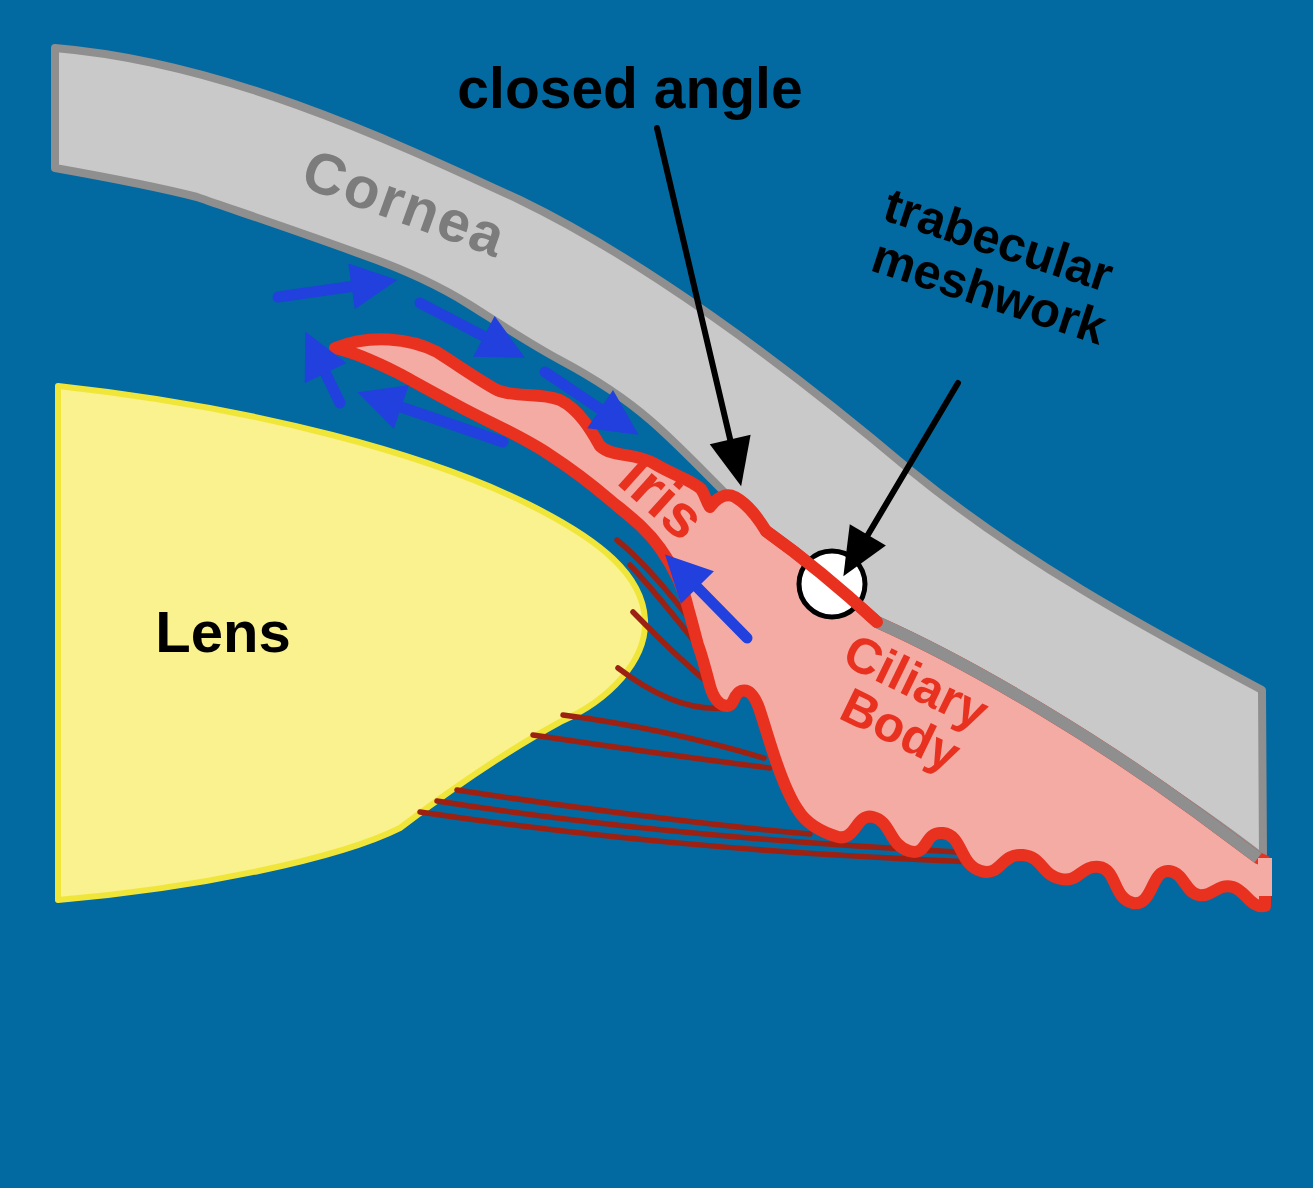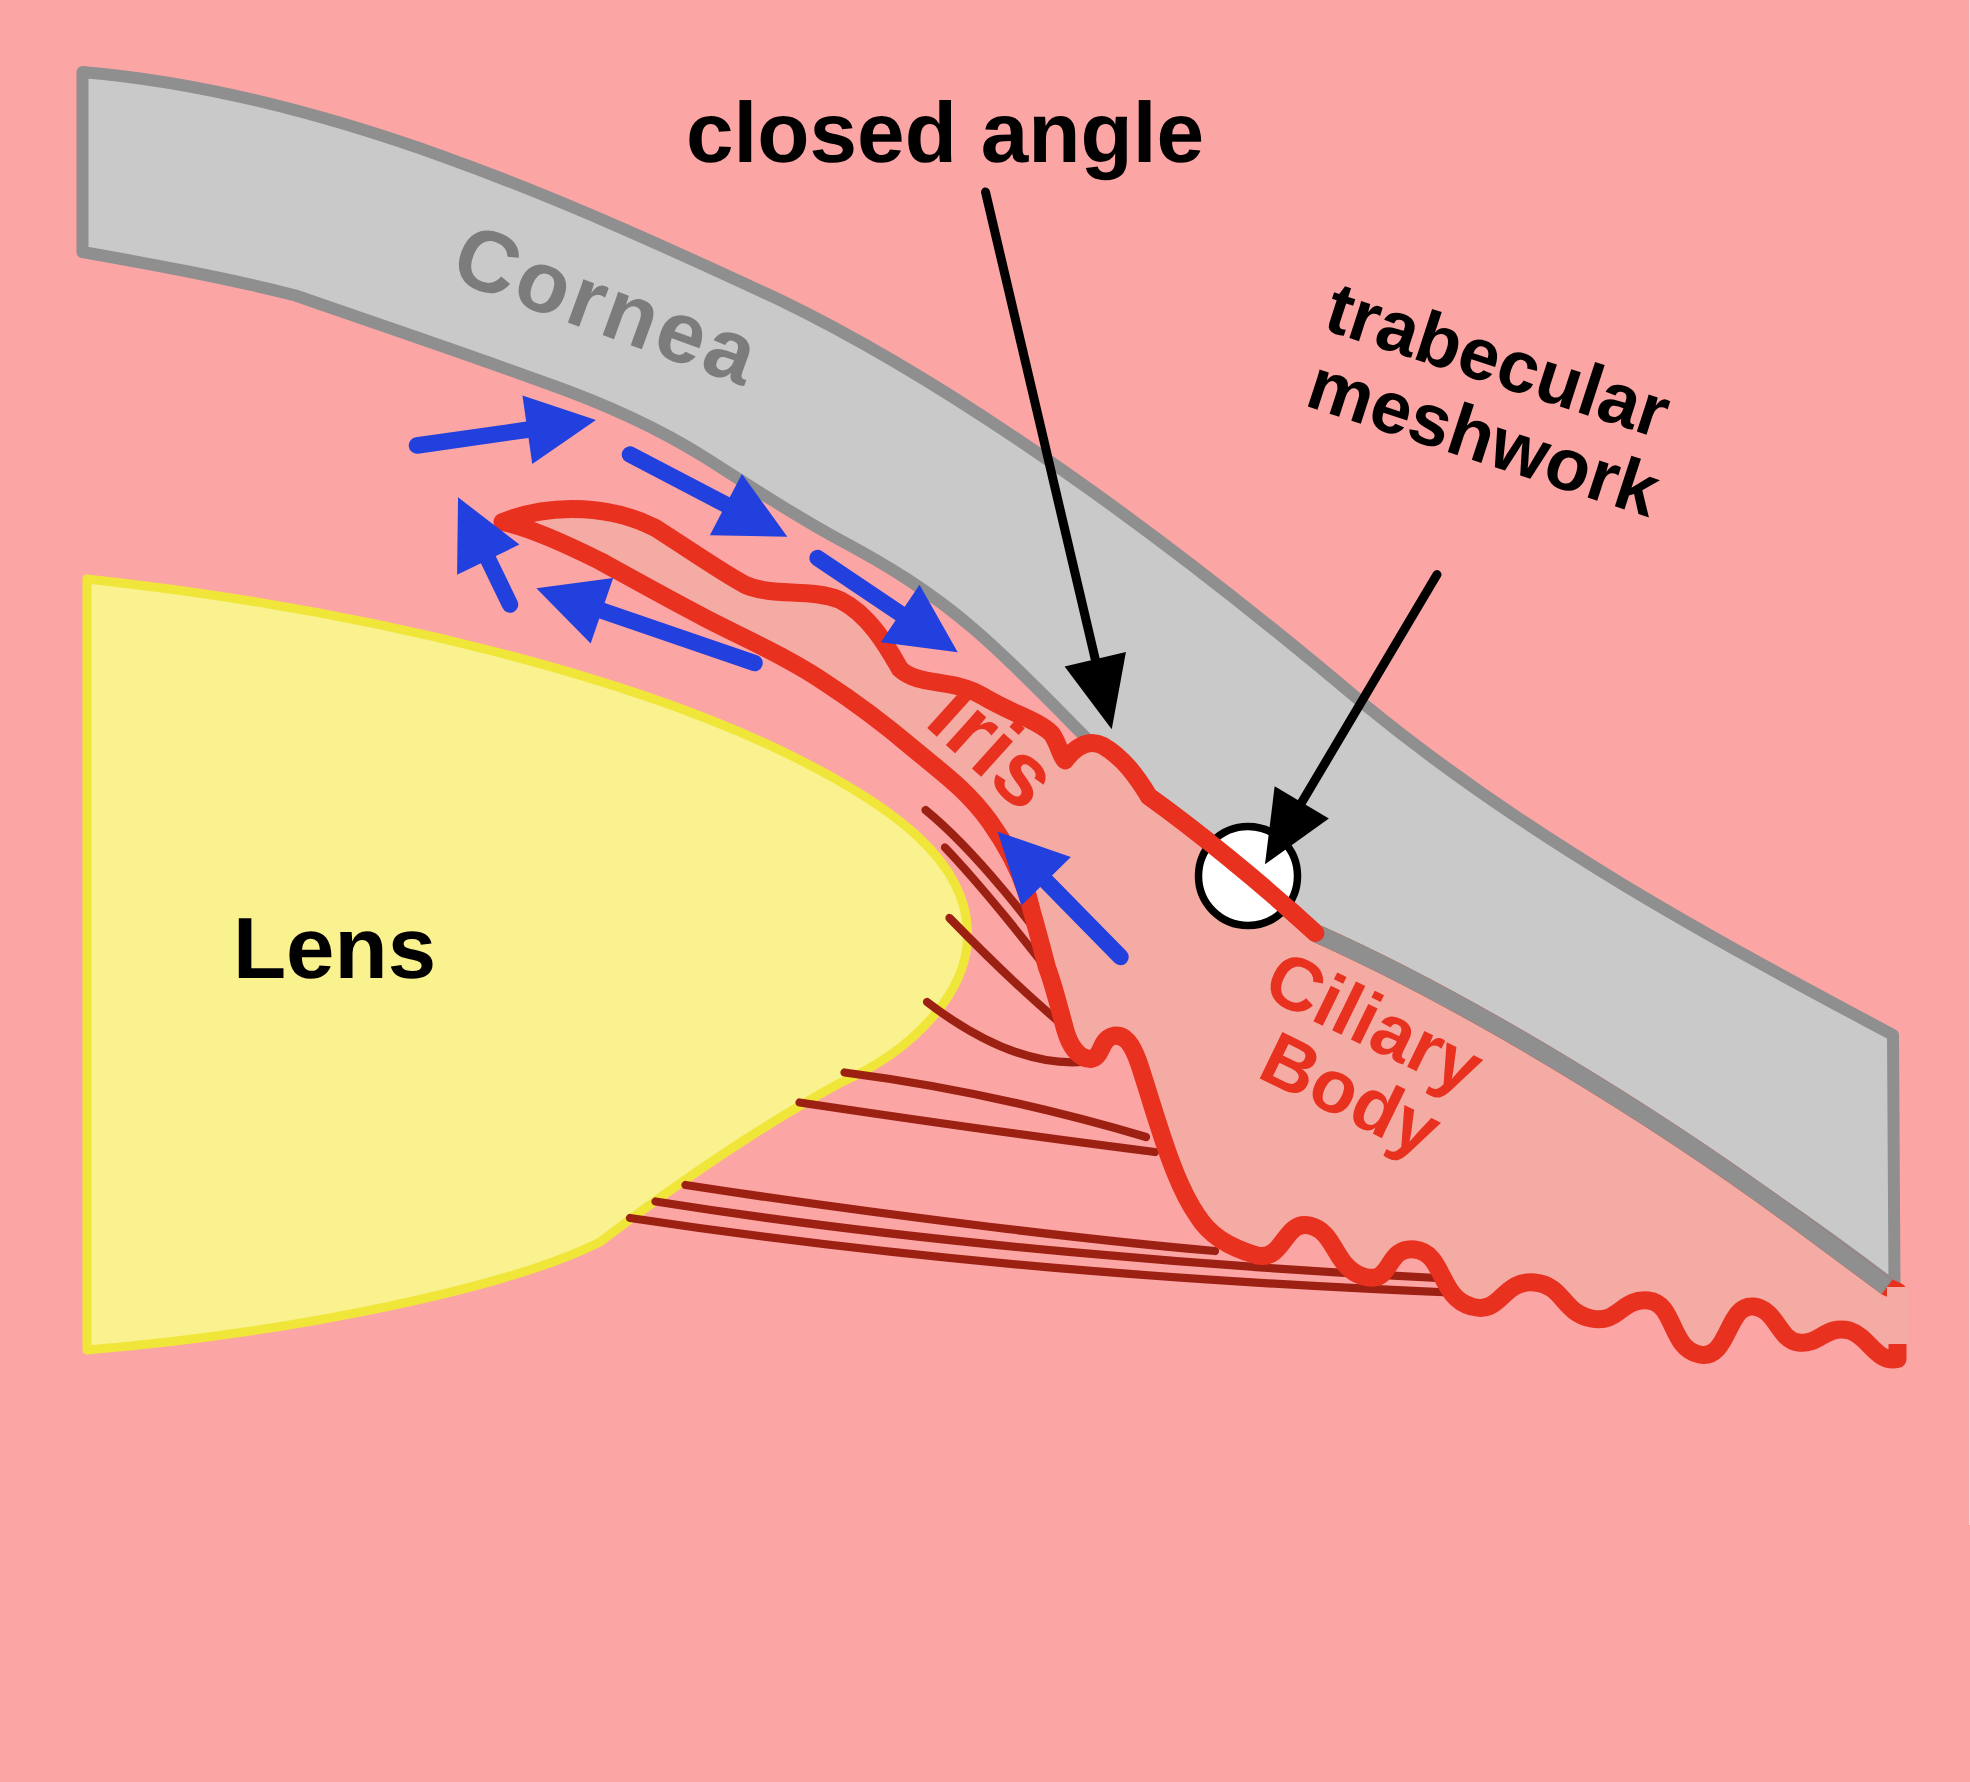--- a/index.html
+++ b/index.html
@@ -1,16 +1,16 @@
 <!DOCTYPE html>
 <html style="--c-cornea_fill: #c9c9c9; --c-cornea_border: #8f8f8f; --c-cornea_text: #7c7c7c; --c-lens_fill: #faf18f; --c-lens_border: #f0e63a; --c-uvea_fill: #f4aba4; --c-uvea_outline: #e8311f; --c-zonule: #9c2113; --c-flow_blue: #2140dd; --c-circle_fill: #ffffff; --c-black: #000000;"><head>
 <meta charset="utf-8">
 <style>
   html,body{margin:0;padding:0;background:#fff;}
-  .stage{position:relative;width:1313px;height:1188px;background:#fca5a5;overflow:hidden;
+  .stage{position:relative;width:1313px;height:1188px;background:#0369a1;overflow:hidden;
          font-family:"Liberation Sans",sans-serif;}
   svg{display:block;}
   svg text{font-family:"Liberation Sans",sans-serif;font-weight:bold;}
 
   .cornea-shape{fill:var(--c-cornea_fill,#c9c9c9);stroke:var(--c-cornea_border,#8f8f8f);
                 stroke-width:8;stroke-linejoin:round;}
   .lens-shape{fill:var(--c-lens_fill,#faf18f);stroke:var(--c-lens_border,#f0e63a);stroke-width:6;
               stroke-linejoin:round;}
   .zonule{fill:none;stroke:var(--c-zonule,#9c2113);stroke-width:5.5;stroke-linecap:round;}
   .uvea{fill:var(--c-uvea_fill,#f4aba4);stroke:var(--c-uvea_outline,#e8311f);stroke-width:12;

